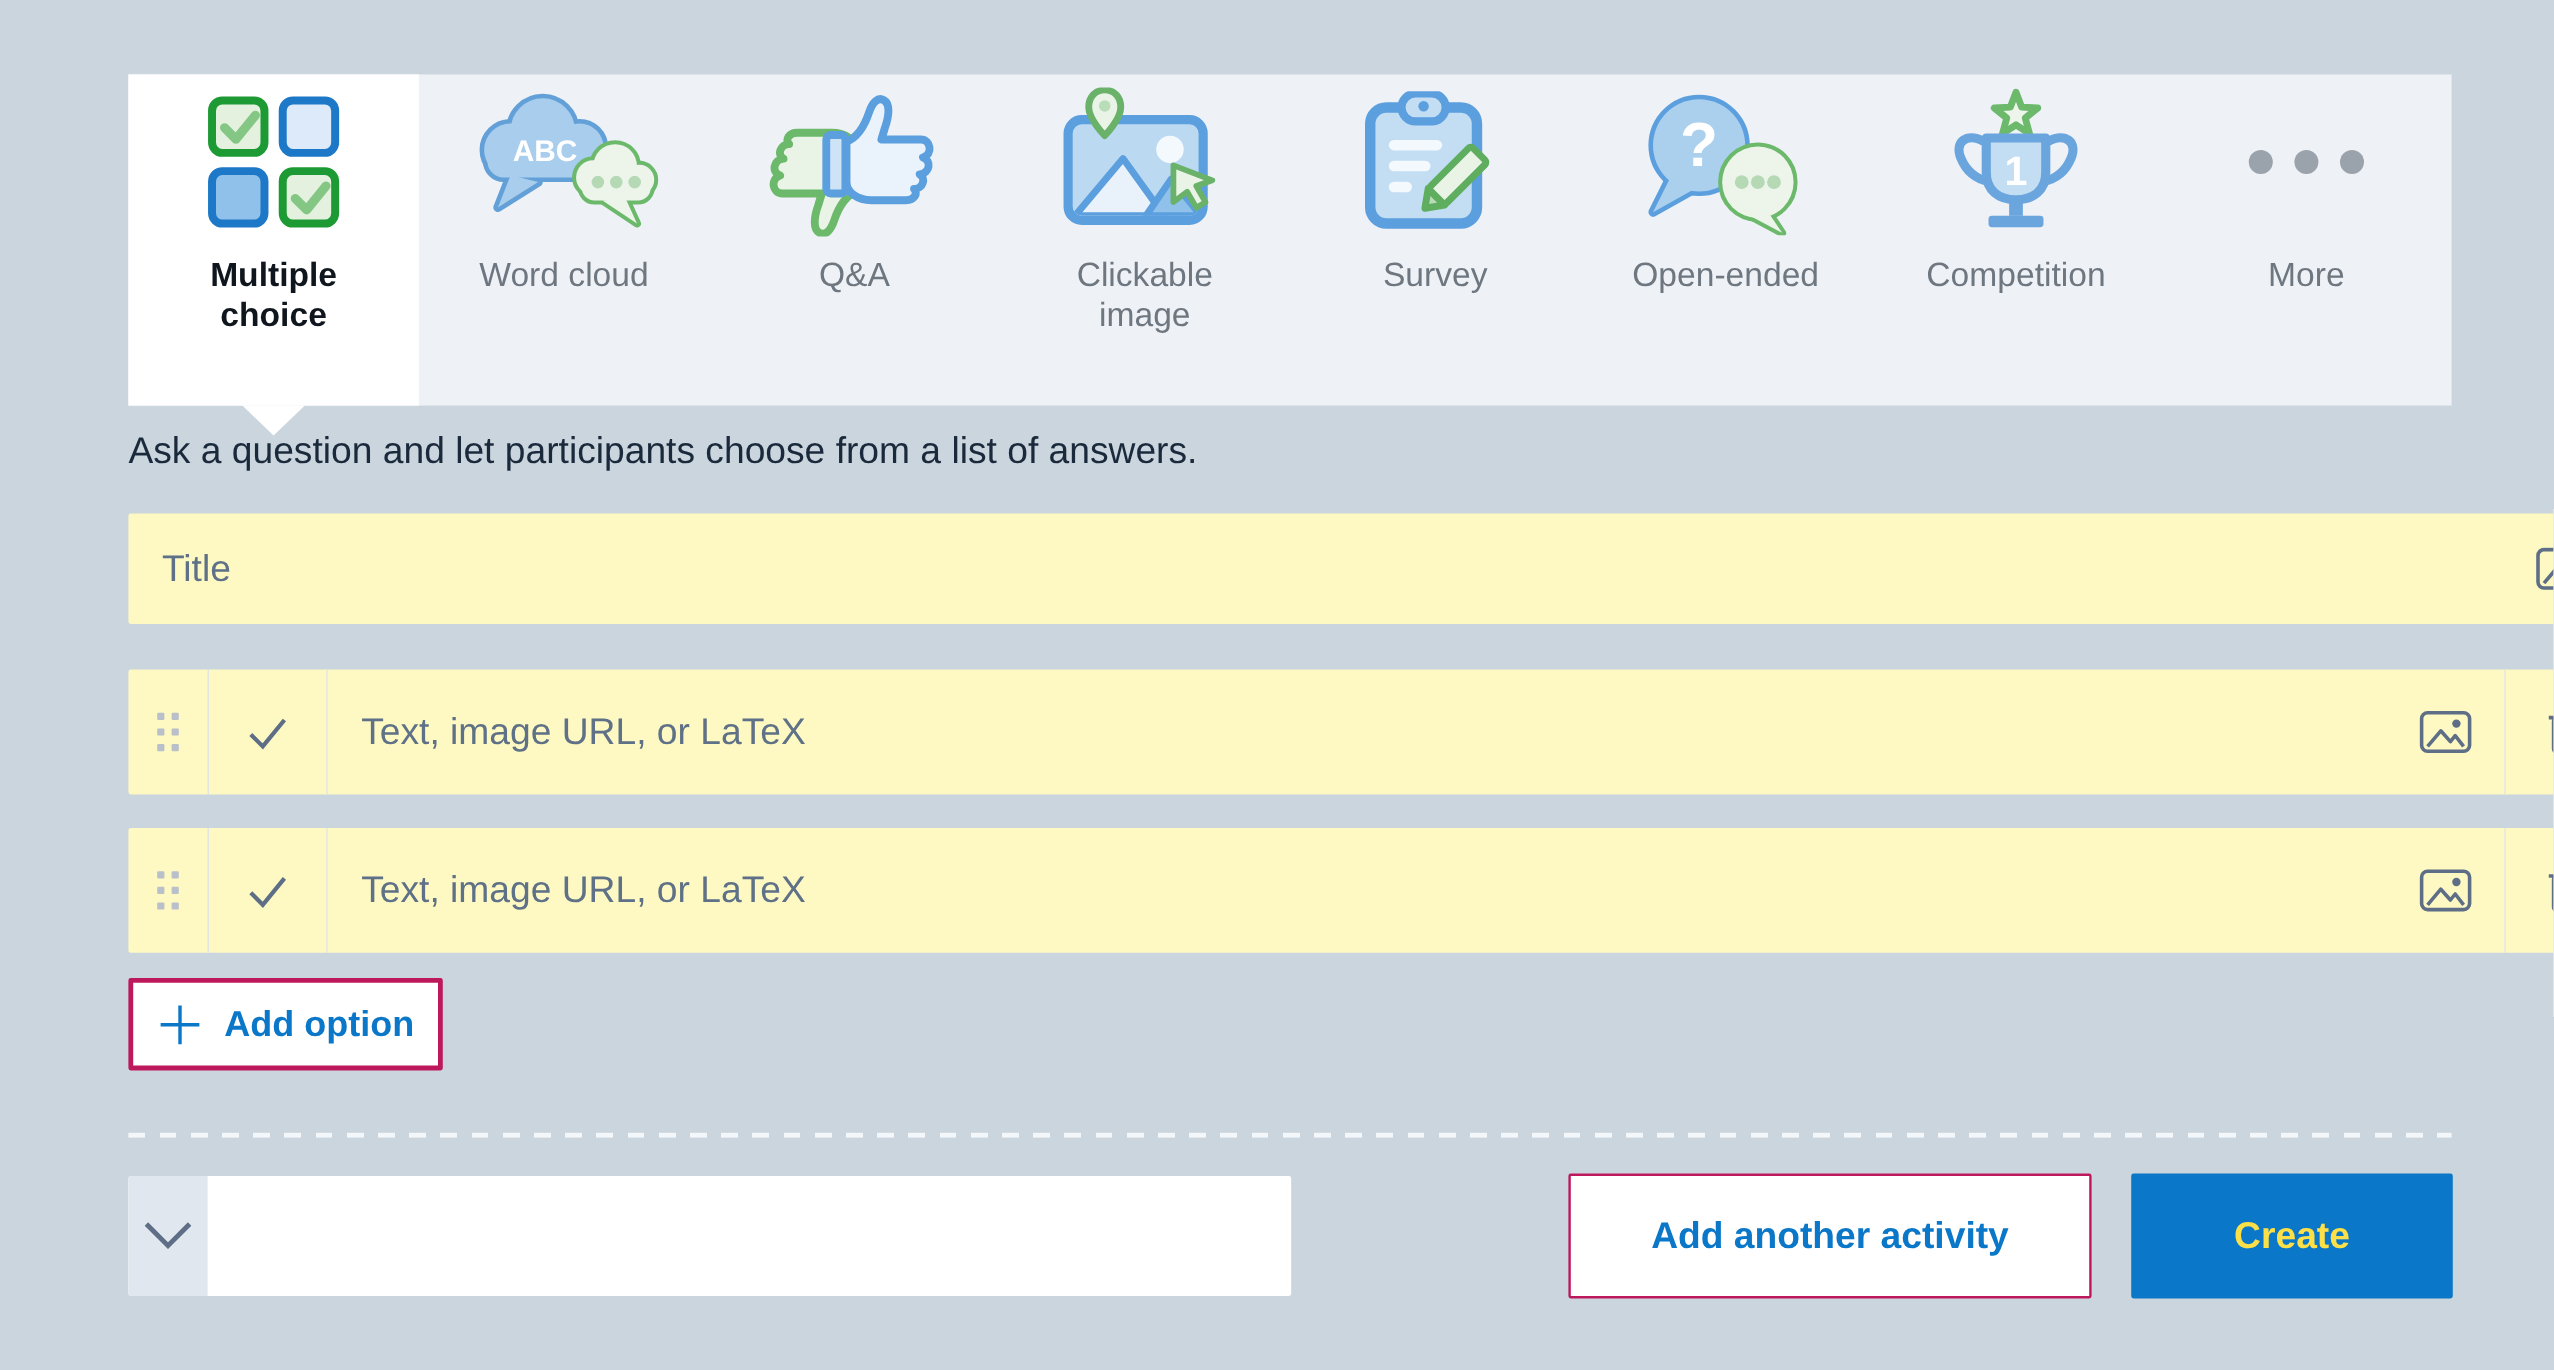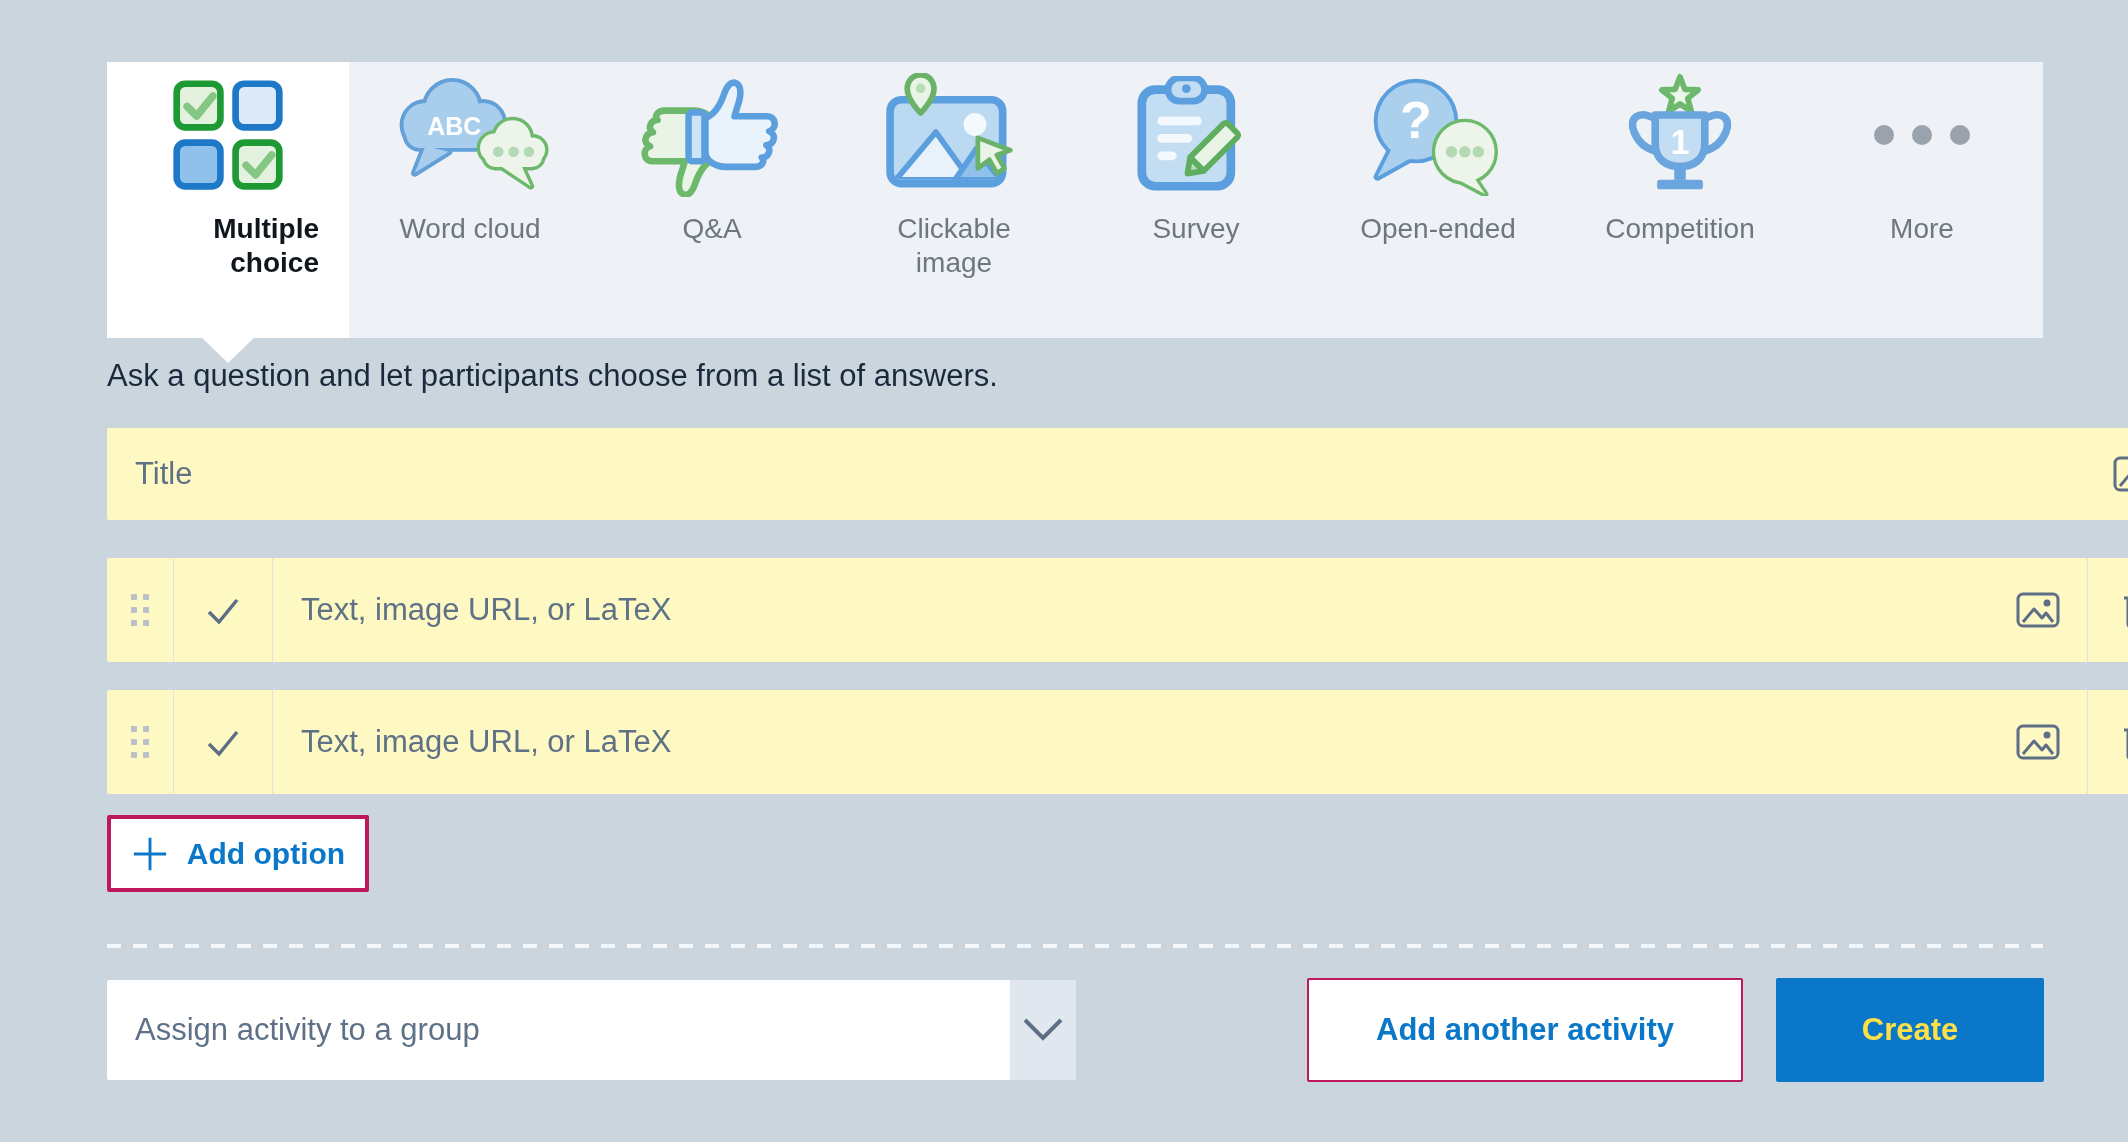--- a/index.html
+++ b/index.html
@@ -15,21 +15,21 @@
   .tab{
     flex:1;display:flex;flex-direction:column;align-items:center;
     cursor:pointer;position:relative;
   }
   .iconbox{height:146px;display:flex;align-items:center;justify-content:center;}
   .tlabel{
     margin-top:4px;font-size:28px;color:#6e7780;text-align:center;
     line-height:1.2;max-width:182px;
   }
   .tab.active{background:#ffffff;}
-  .tab.active .tlabel{color:#10161d;font-weight:bold;text-align:right;}
+  .tab.active .tlabel{color:#10161d;font-weight:bold;}
   .tab.active::after{
     content:"";position:absolute;left:50%;bottom:-25px;transform:translateX(-50%);
     border:26px solid transparent;border-top:25px solid #ffffff;border-bottom:0;
   }
   
   .desc{position:absolute;left:107px;top:358px;font-size:31px;color:#1a2a3c;}
   
   .wrow{position:absolute;left:107px;width:2080px;background:#fef9c3;display:flex;align-items:center;border-radius:2px;}
   .title-row{top:428px;height:92px;}
   .opt-row1{top:558px;height:104px;}
@@ -356,21 +356,20 @@
   <button class="add-option">
     <svg width="38" height="38" viewBox="0 0 40 40">
       <path d="M20,3 V37 M3,20 H37" stroke="#0b77c8" stroke-width="3" fill="none"></path>
     </svg>
     <span>Add option</span>
   </button>
 
   <div class="dash"></div>
 
   <div class="group-select">
-    <div class="gs-text">Assign activity to a group</div>
     <div class="gs-chevron">
       <svg width="44" height="26" viewBox="0 0 44 26">
         <path d="M4,3 L22,21 L40,3" fill="none" stroke="#5d6e86" stroke-width="4"></path>
       </svg>
     </div>
   </div>
 
   <button class="btn btn-outline">Add another activity</button>
   <button class="btn btn-solid">Create</button>
 

